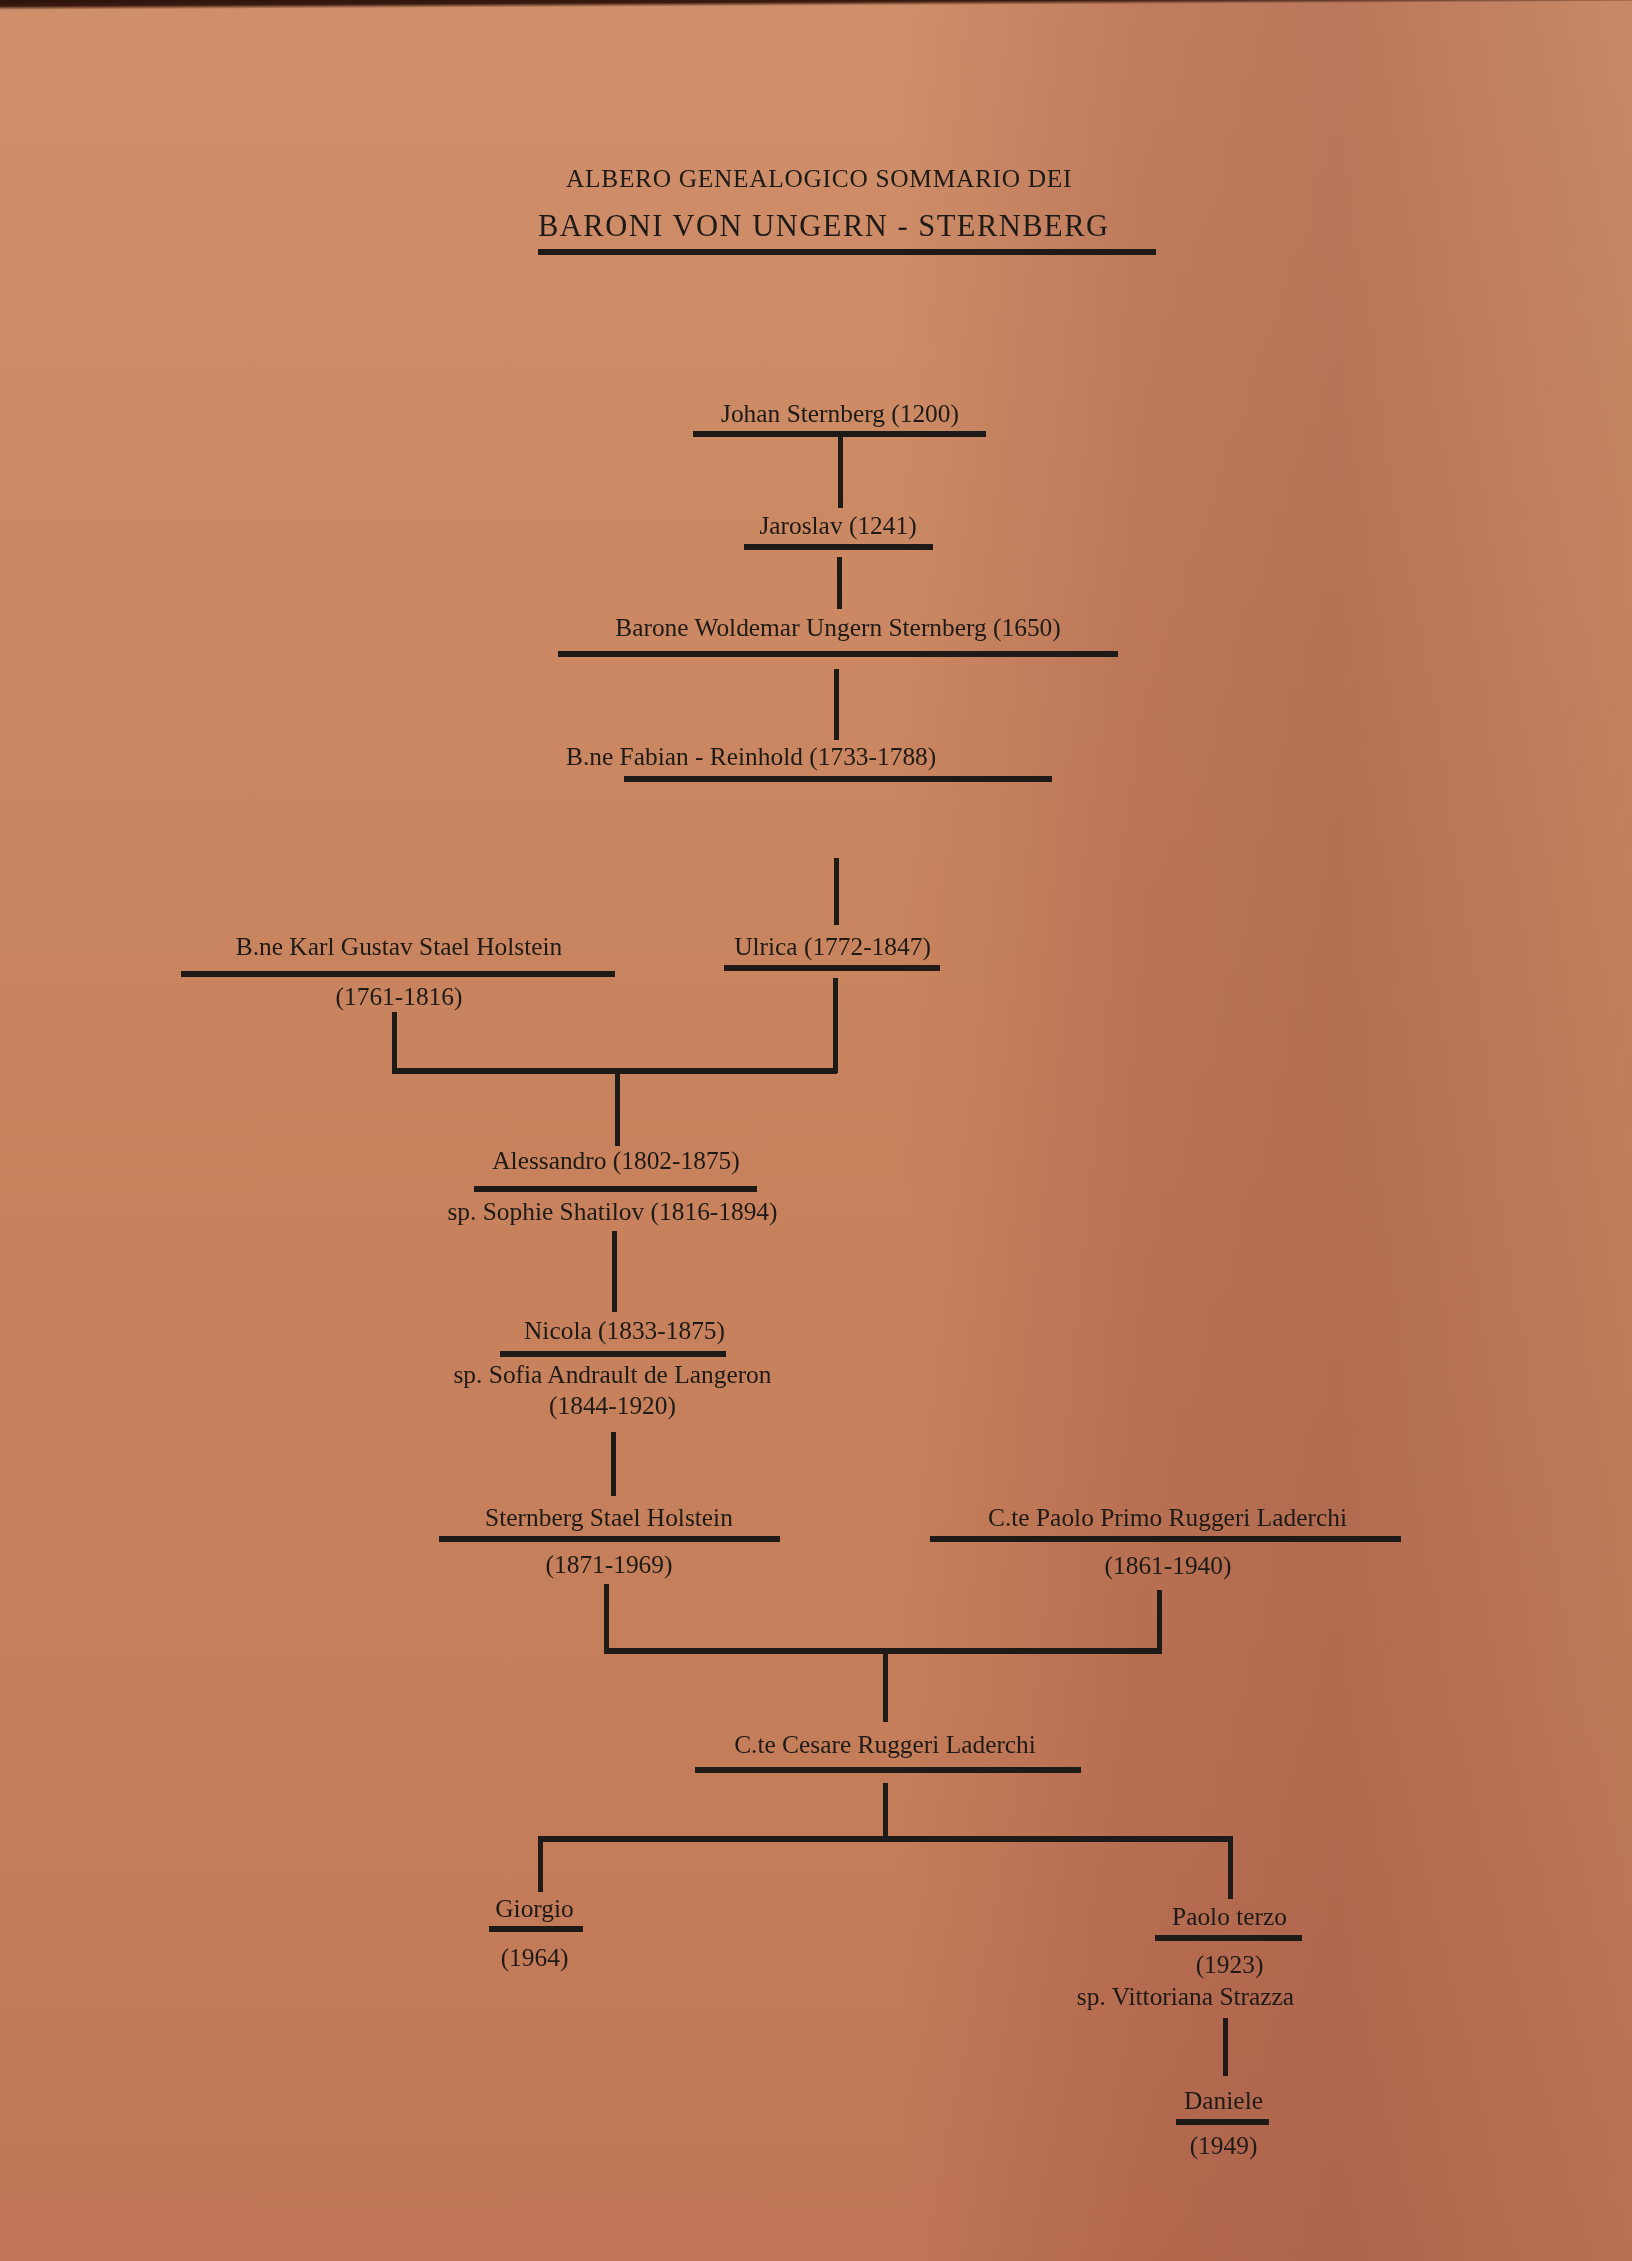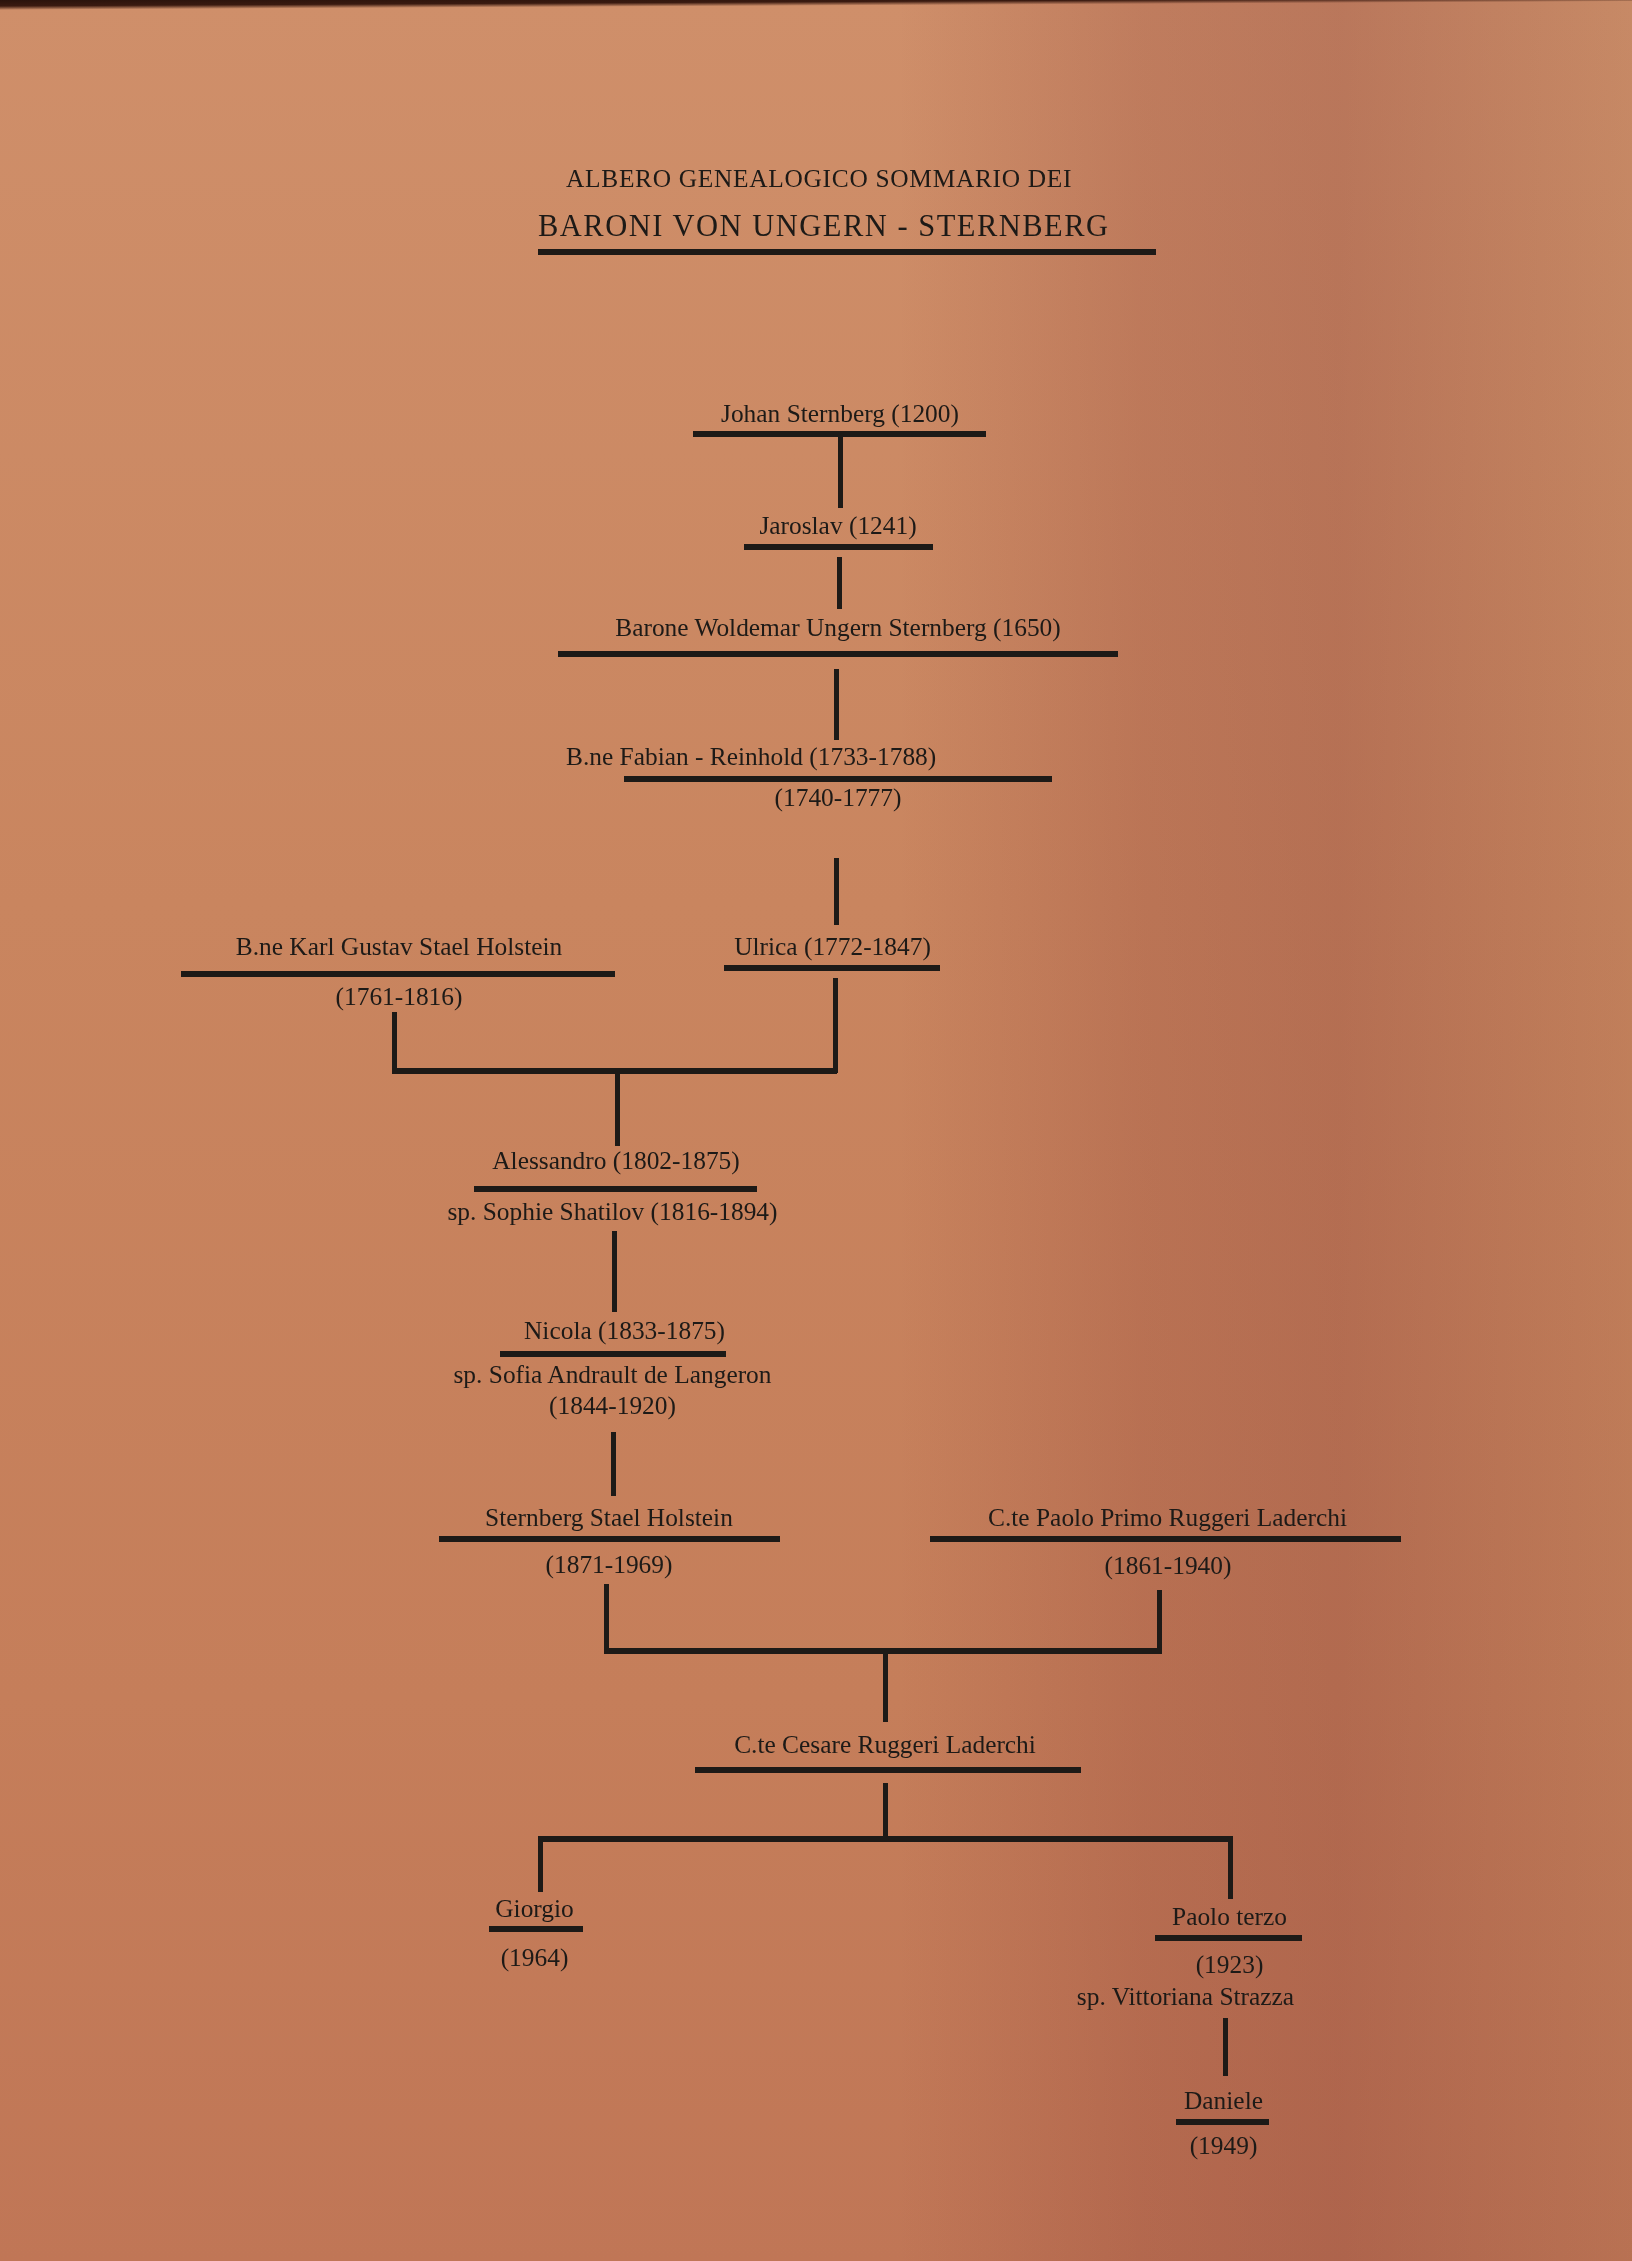--- a/index.html
+++ b/index.html
@@ -52,21 +52,20 @@
   <div class="name">Barone Woldemar Ungern Sternberg (1650)</div>
 </div>
 <div class="bar" style="left:558px; top:651px; width:560px;"></div>
 <div class="vline" style="left:834px; top:669px; height:71px;"></div>
 
 <div class="node" style="left:566px; top:742px; width:544px;">
   <div class="name" style="text-align:left;">B.ne Fabian - Reinhold (1733-1788)</div>
 </div>
 <div class="bar" style="left:624px; top:776px; width:428px;"></div>
 <div class="node" style="left:566px; top:783px; width:544px;">
-  <div class="sub" style="line-height:29px;">(1740-1777)</div>
 </div>
 <div class="vline" style="left:834px; top:858px; height:67px;"></div>
 
 <div class="node" style="left:178px; top:932px; width:442px;">
   <div class="name">B.ne Karl Gustav  Stael Holstein</div>
 </div>
 <div class="bar" style="left:181px; top:971px; width:434px;"></div>
 <div class="node" style="left:312px; top:980px; width:174px;">
   <div class="sub">(1761-1816)</div>
 </div>

